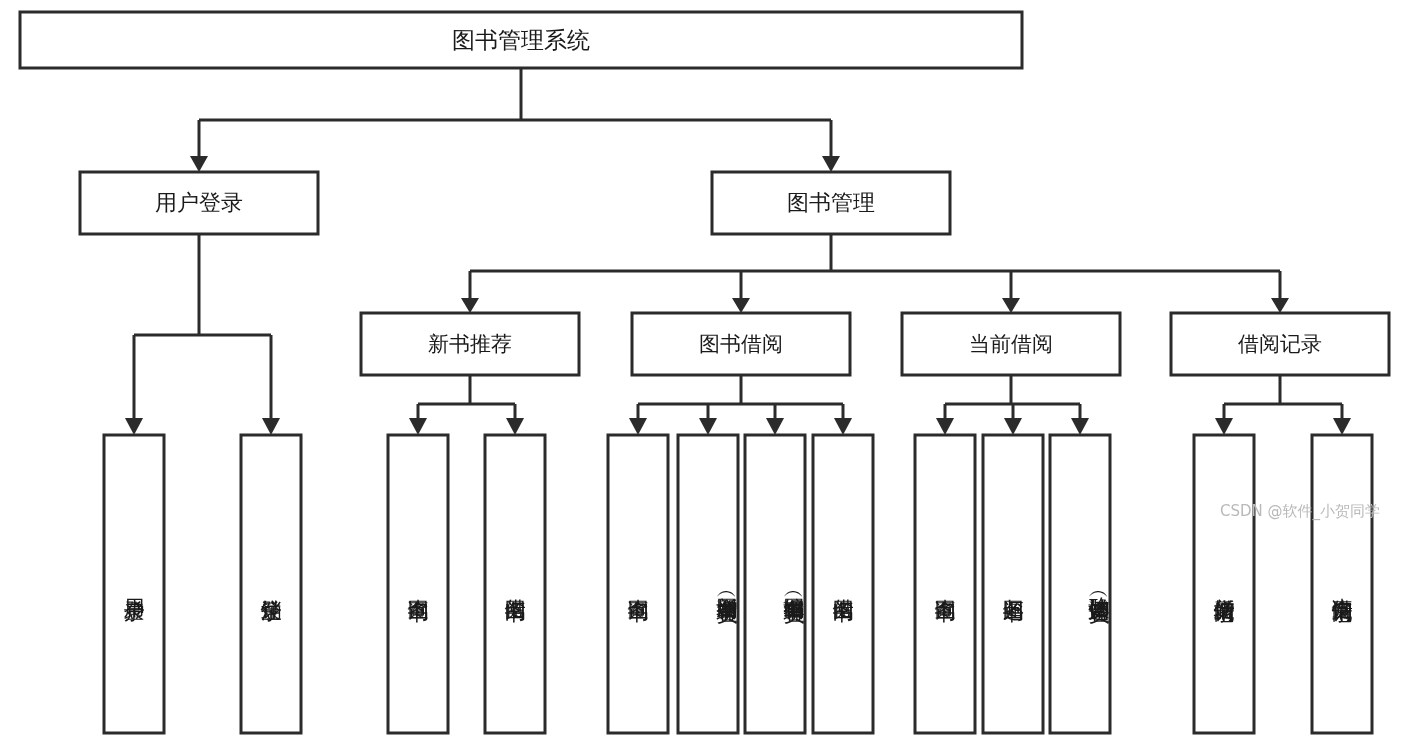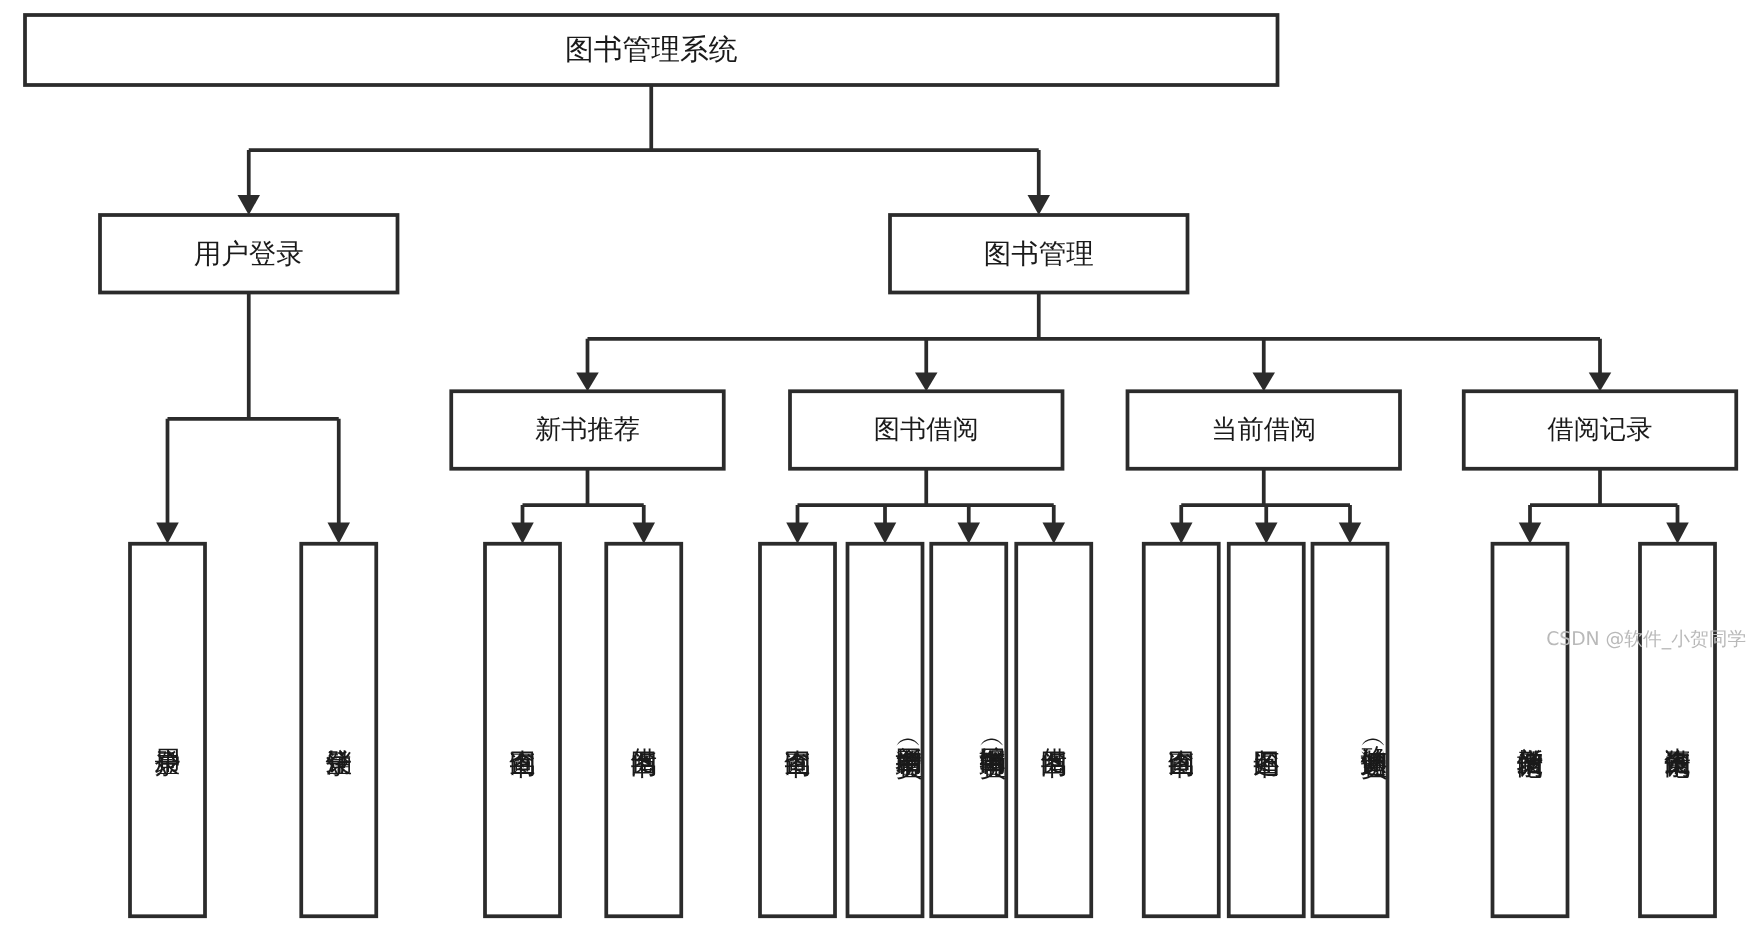--- a/index.html
+++ b/index.html
@@ -27,21 +27,21 @@
     font-size:21px;line-height:1.06;
     letter-spacing:1px;
     color:#1a1a1a;
     display:flex;align-items:center;justify-content:center;
     text-align:center;
     white-space:nowrap;
     pointer-events:none;
     font-family:"DejaVu Sans","Liberation Sans",sans-serif;
   }
   #watermark{
-    position:absolute;right:8px;bottom:6px;
+    position:absolute;right:25px;bottom:6px;
     font-size:15px;color:#b9b9b9;
     font-family:"DejaVu Sans","Liberation Sans",sans-serif;
     white-space:nowrap;
   }
 </style>
 </head>
 <body>
 
 <div id="diagram-root">
 

